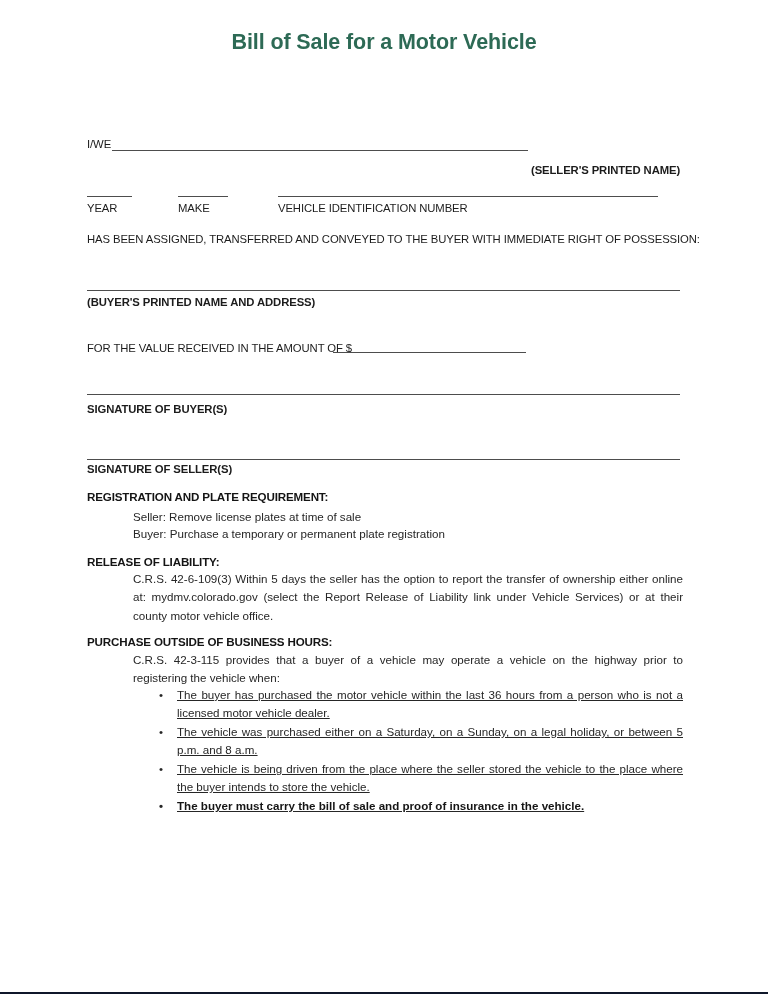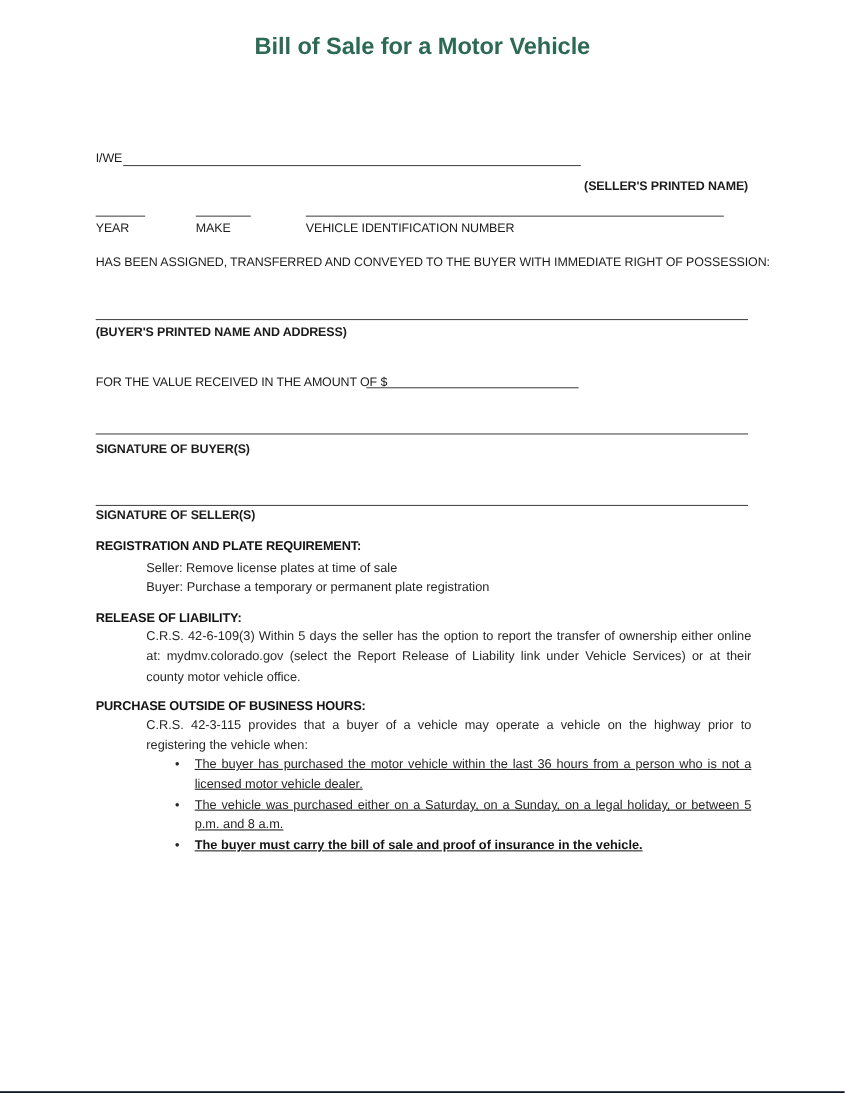--- a/index.html
+++ b/index.html
@@ -164,17 +164,18 @@
 
   <div class="sec-head" style="left:87px; top:555px;">RELEASE OF LIABILITY:</div>
   <div class="sec-body" style="left:133px; top:570px; width:550px;">C.R.S. 42-6-109(3) Within 5 days the seller has the option to report the transfer of ownership either online at: mydmv.colorado.gov (select the Report Release of Liability link under Vehicle Services) or at their county motor vehicle office.</div>
 
   <div class="sec-head" style="left:87px; top:635px;">PURCHASE OUTSIDE OF BUSINESS HOURS:</div>
   <div class="sec-body" style="left:133px; top:651px; width:550px;">C.R.S. 42-3-115 provides that a buyer of a vehicle may operate a vehicle on the highway prior to registering the vehicle when:</div>
 
   <ul class="bullets" style="top:686px;text-decoration:underline;">
     <li>The buyer has purchased the motor vehicle within the last 36 hours from a person who is not a licensed motor vehicle dealer.</li>
     <li>The vehicle was purchased either on a Saturday, on a Sunday, on a legal holiday, or between 5 p.m. and 8 a.m.</li>
+    <li>The vehicle is being driven from the place where the seller stored the vehicle to the place where the buyer intends to store the vehicle.</li>
     <li class="strong">The buyer must carry the bill of sale and proof of insurance in the vehicle.</li>
   </ul>
 
 
 </div>
 
 </body></html>

